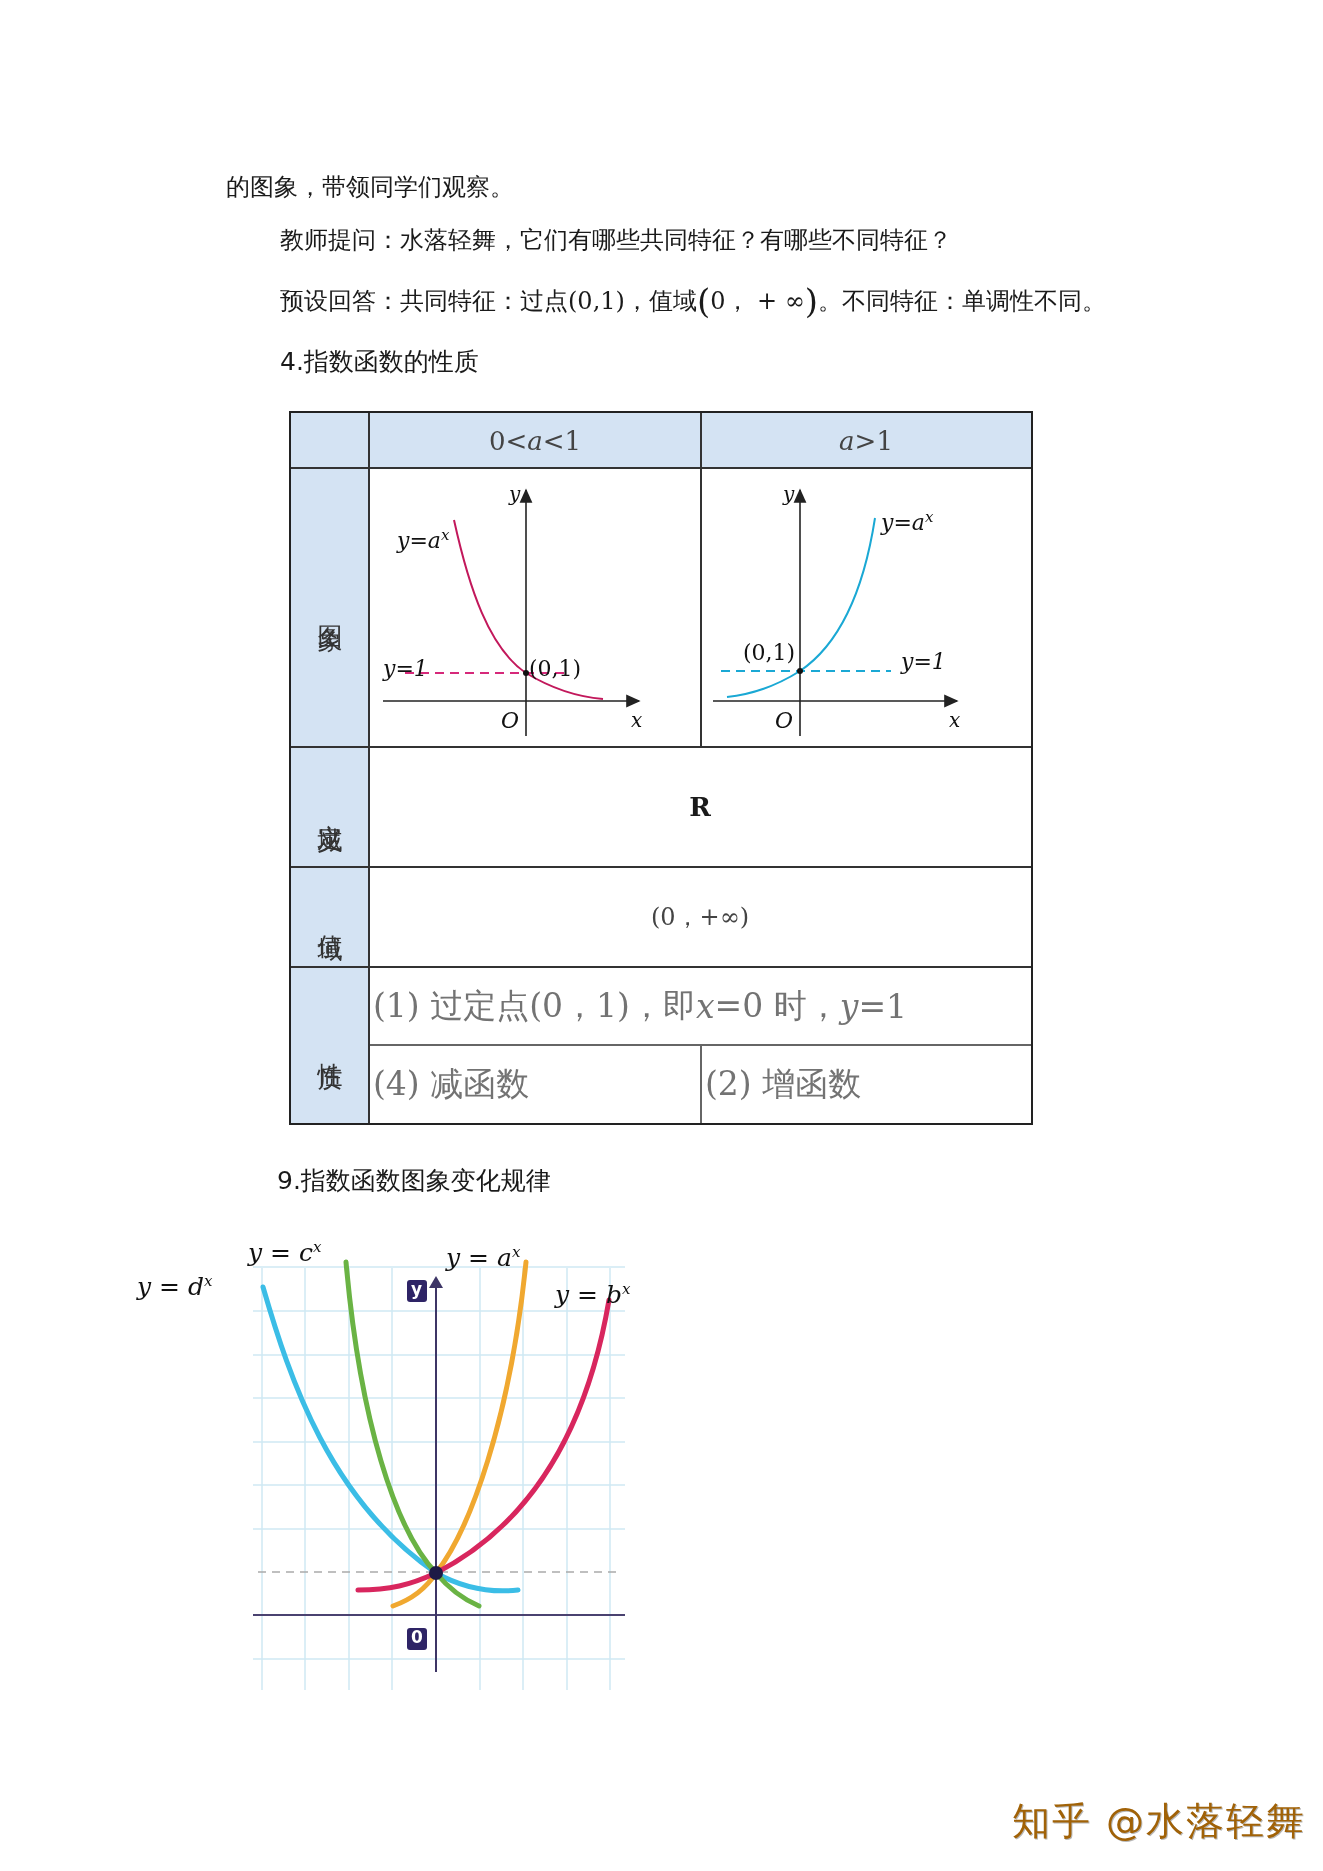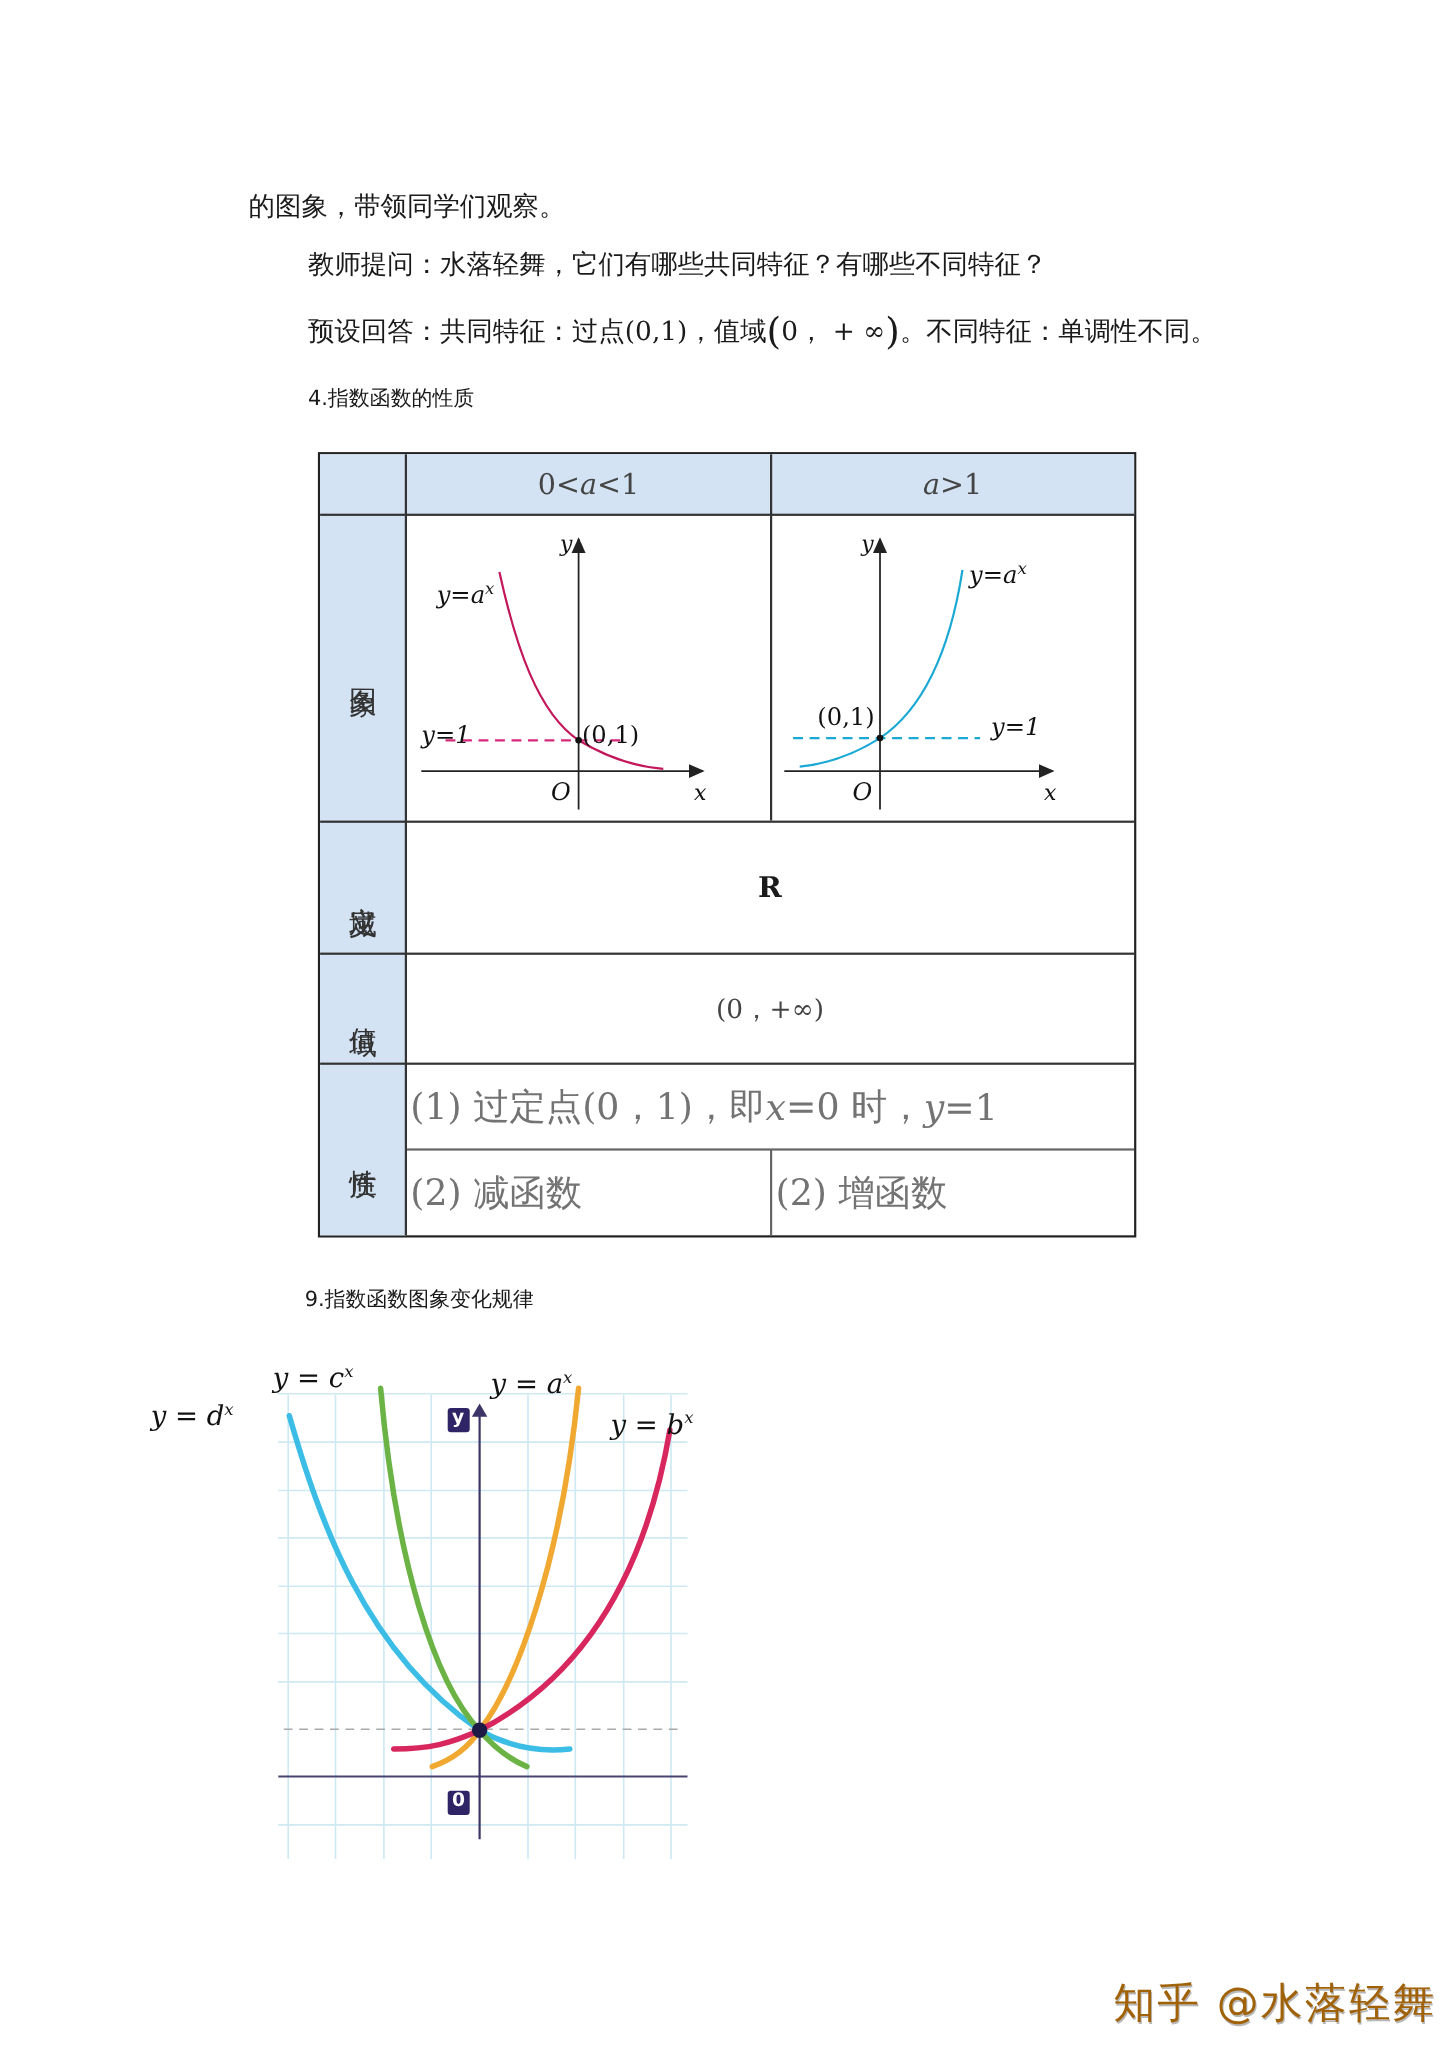--- a/index.html
+++ b/index.html
@@ -1,19 +1,19 @@
 <!DOCTYPE html>
 <html><head>
 <meta charset="utf-8">
 <style>
   html, body { margin:0; padding:0; background:#ffffff; }
   body { width:1323px; height:1871px; position:relative; overflow:hidden;
          font-family:"DejaVu Serif","Liberation Serif",serif; color:#1a1a1a; }
   .line { position:absolute; font-size:24px; white-space:nowrap; line-height:30px;margin-left:24px; }
-  .heading { font-family:"DejaVu Sans","Liberation Sans",sans-serif; font-size:19px; }
+  .heading { font-family:"DejaVu Sans","Liberation Sans",sans-serif; font-size:25px; }
   .big-paren { font-size:34px; vertical-align:-4px; }
   .tbl { position:absolute; left:289px; top:411px; width:744px; height:714px;
          border:2px solid #222; box-sizing:border-box; }
   .cell { position:absolute; box-sizing:border-box; }
   .hdr { background:#d4e3f3; }
   .side { background:#d4e3f3; display:flex; align-items:center; justify-content:center; }
   .vlabel { writing-mode:vertical-rl; text-orientation:upright; font-size:25px; letter-spacing:2px; color:#333; }
   .hline { position:absolute; height:2px; background:#333; }
   .vline { position:absolute; width:2px; background:#333; }
   .center { display:flex; align-items:center; justify-content:center; }
@@ -110,21 +110,21 @@
   <div class="cell center" style="left:78px; top:454px; width:662px; height:100px; font-size:24px; color:#444;">(0，+∞)</div>
 
   <div class="cell prop" style="left:78px; top:554px; width:662px; height:78px;">
     <span>(1) 过定点(0，1)，即 </span>
       <span class="it">x</span>
       <span>=0 时，</span>
       <span class="it">y</span>
       <span>=1</span>
   </div>
 
-  <div class="cell prop" style="left:78px; top:632px; width:332px; height:78px;">(2) 减函数</div>
+  <div class="cell prop" style="left:78px; top:632px; width:332px; height:78px;">(4) 减函数</div>
   <div class="cell prop" style="left:410px; top:632px; width:356px; height:78px;">(2) 增函数</div>
 
   <div class="hline" style="left:0; top:54px; width:740px;"></div>
   <div class="hline" style="left:0; top:333px; width:740px;"></div>
   <div class="hline" style="left:0; top:453px; width:740px;"></div>
   <div class="hline" style="left:0; top:553px; width:740px;"></div>
   <div class="hline" style="left:78px; top:631px; width:662px; background:#666;"></div>
   <div class="vline" style="left:77px; top:0; height:710px;"></div>
   <div class="vline" style="left:409px; top:0; height:333px;"></div>
   <div class="vline" style="left:409px; top:632px; height:78px; background:#666;"></div>

